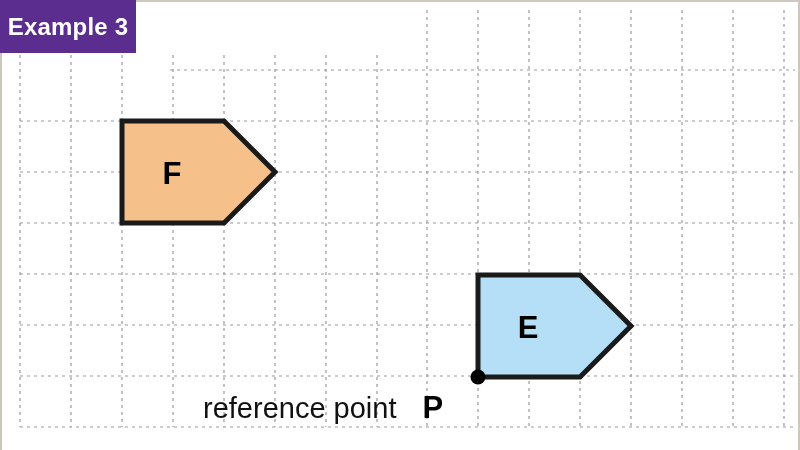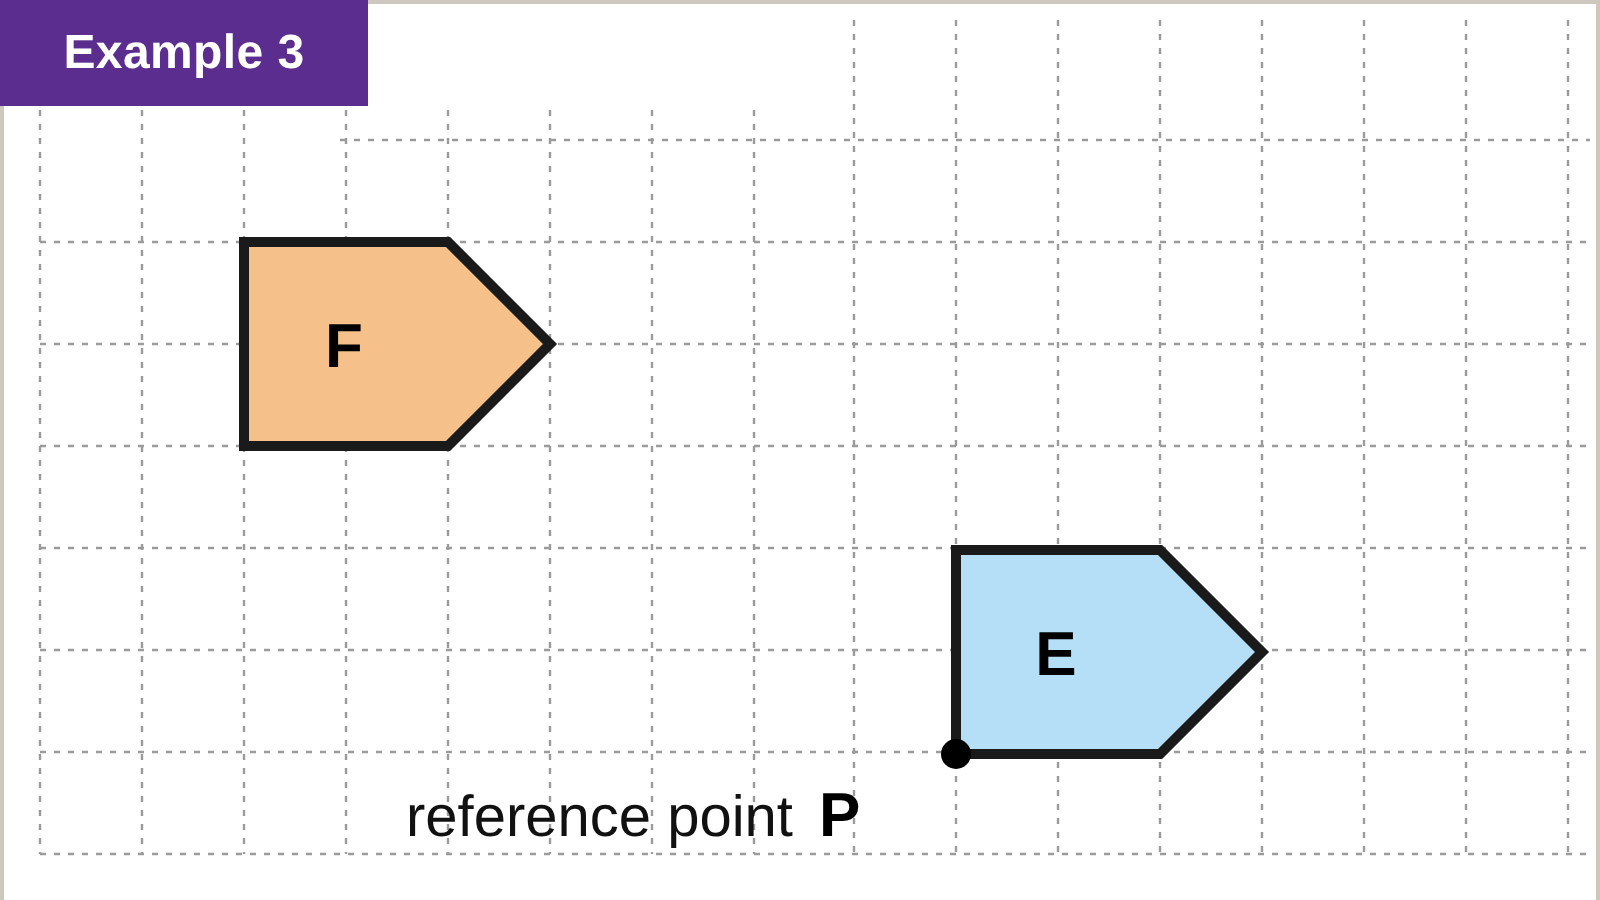--- a/index.html
+++ b/index.html
@@ -34,21 +34,21 @@
   }
   #grid line {
     stroke: #9b9b9b;
     stroke-width: 1.2;
     stroke-dasharray: 3 4;
   }
   
   #example-badge {
     position: absolute;
     left: 0; top: 0;
-    width: 184px;
+    width: 136px;
     height: 53px;
     background: #5b2d8e;
     display: flex;
     align-items: center;
     justify-content: center;
     z-index: 5;
   }
   #example-badge .badge-text {
     color: #ffffff;
     font-size: 24px;
@@ -70,21 +70,21 @@
     text-anchor: middle;
     dominant-baseline: central;
   }
   
   #caption {
     position: absolute;
     left: 203px;
     top: 390px;
     display: flex;
     align-items: baseline;
-    gap: 13px;
+    gap: 26px;
     z-index: 4;
   }
   #caption .cap-words {
     font-size: 29px;
     color: #111111;
     font-weight: normal;
     font-family: "Liberation Sans", sans-serif;
   }
   #caption .cap-point {
     font-size: 31px;

